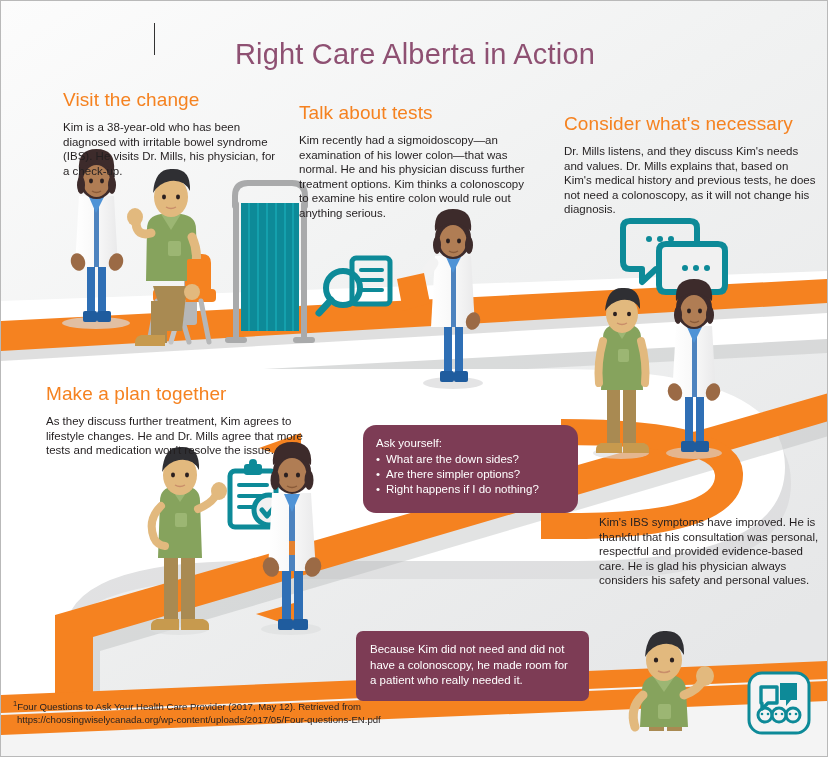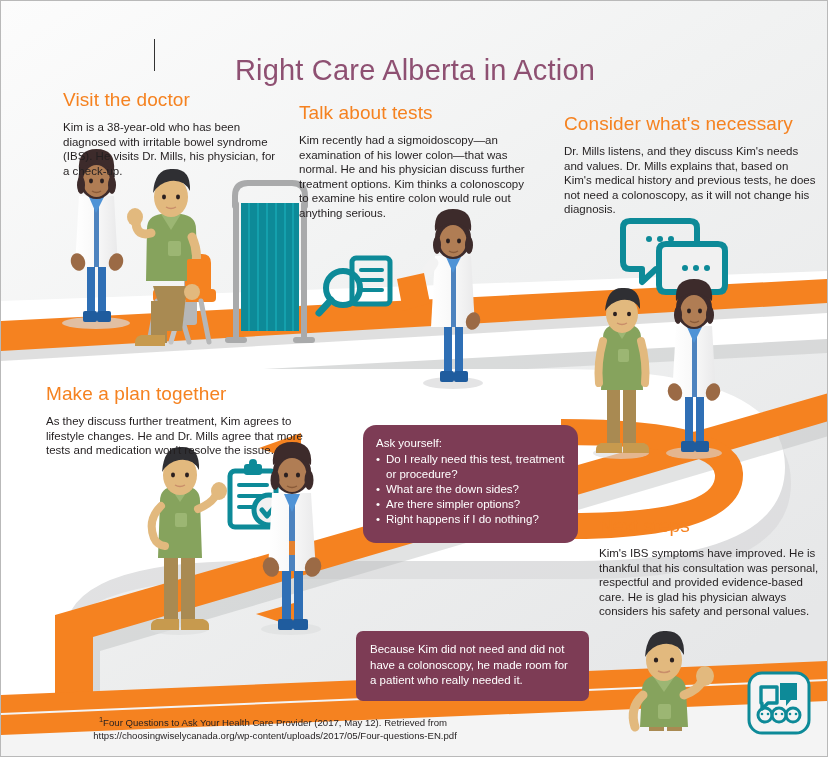--- a/index.html
+++ b/index.html
@@ -32,21 +32,21 @@
     margin:0 0 9px 0;
     white-space:nowrap;
   }
   .bd{
     color:#231f20;
     font-size:11.5px;
     line-height:14.6px;
     margin:0;
   }
   #title-wrap{
-    position:absolute;left:0;top:34px;width:828px;text-align:center;
+    position:absolute;left:0;top:18px;width:828px;text-align:center;
   }
   #page-title{
     display:inline-block;
     color:#8e5072;
     font-size:29px;
     font-weight:400;
     letter-spacing:.2px;
     position:relative;
   }
   #caret{
@@ -83,22 +83,22 @@
     font-size:11.5px;line-height:15px;
     padding-left:10px;position:relative;
   }
   .callout li:before{
     content:"\2022";position:absolute;left:0;top:0;
   }
   .callout p{font-size:11.5px;line-height:15.5px;margin:0;}
 
   
   #footnote{
-    position:absolute;left:12px;bottom:14px;width:520px;
-    color:#231f20;font-size:9.6px;line-height:13px;text-align:center;
+    position:absolute;left:12px;bottom:30px;width:520px;
+    color:#231f20;font-size:9.6px;line-height:13px;
   }
   #footnote sup{font-size:7.5px;vertical-align:super;}
   #footnote .url{display:block;padding-left:4px;}
 </style>
 </head>
 <body>
 
 <div id="poster">
 
   <svg id="art" viewBox="0 0 828 757">
@@ -433,48 +433,46 @@
       </g>
     </g>
   </svg>
 
   <div id="title-wrap">
     <h1 id="page-title">Right Care Alberta in Action</h1>
     <span id="caret"></span>
   </div>
 
   <div class="blk" id="sec-visit">
-    <h2 class="hd">Visit the doctor</h2>
+    <h2 class="hd">Visit the change</h2>
     <p class="bd">Kim is a 38-year-old who has been diagnosed with irritable bowel syndrome (IBS). He visits Dr. Mills, his physician, for a check-up.</p>
   </div>
 
   <div class="blk" id="sec-tests">
     <h2 class="hd">Talk about tests</h2>
     <p class="bd">Kim recently had a sigmoidoscopy—an examination of his lower colon—that was normal. He and his physician discuss further treatment options. Kim thinks a colonoscopy to examine his entire colon would rule out anything serious.</p>
   </div>
 
   <div class="blk" id="sec-consider">
     <h2 class="hd">Consider what's necessary</h2>
     <p class="bd">Dr. Mills listens, and they discuss Kim's needs and values. Dr. Mills explains that, based on Kim's medical history and previous tests, he does not need a colonoscopy, as it will not change his diagnosis.</p>
   </div>
 
   <div class="blk" id="sec-plan">
     <h2 class="hd">Make a plan together</h2>
     <p class="bd">As they discuss further treatment, Kim agrees to lifestyle changes. He and Dr. Mills agree that more tests and medication won't resolve the issue.</p>
   </div>
 
   <div class="blk" id="sec-next">
-    <h2 class="hd">Next steps</h2>
     <p class="bd">Kim's IBS symptoms have improved. He is thankful that his consultation was personal, respectful and provided evidence-based care. He is glad his physician always considers his safety and personal values.</p>
   </div>
 
   <div class="callout" id="callout-ask">
     <p class="ttl">Ask yourself:</p>
     <ul>
-      <li>Do I really need this test, treatment or procedure?</li>
       <li>What are the down sides?</li>
       <li>Are there simpler options?</li>
       <li>Right happens if I do nothing?</li>
     </ul>
   </div>
 
   <div class="callout" id="callout-room">
     <p>Because Kim did not need and did not have a colonoscopy, he made room for a patient who really needed it.</p>
   </div>
 

